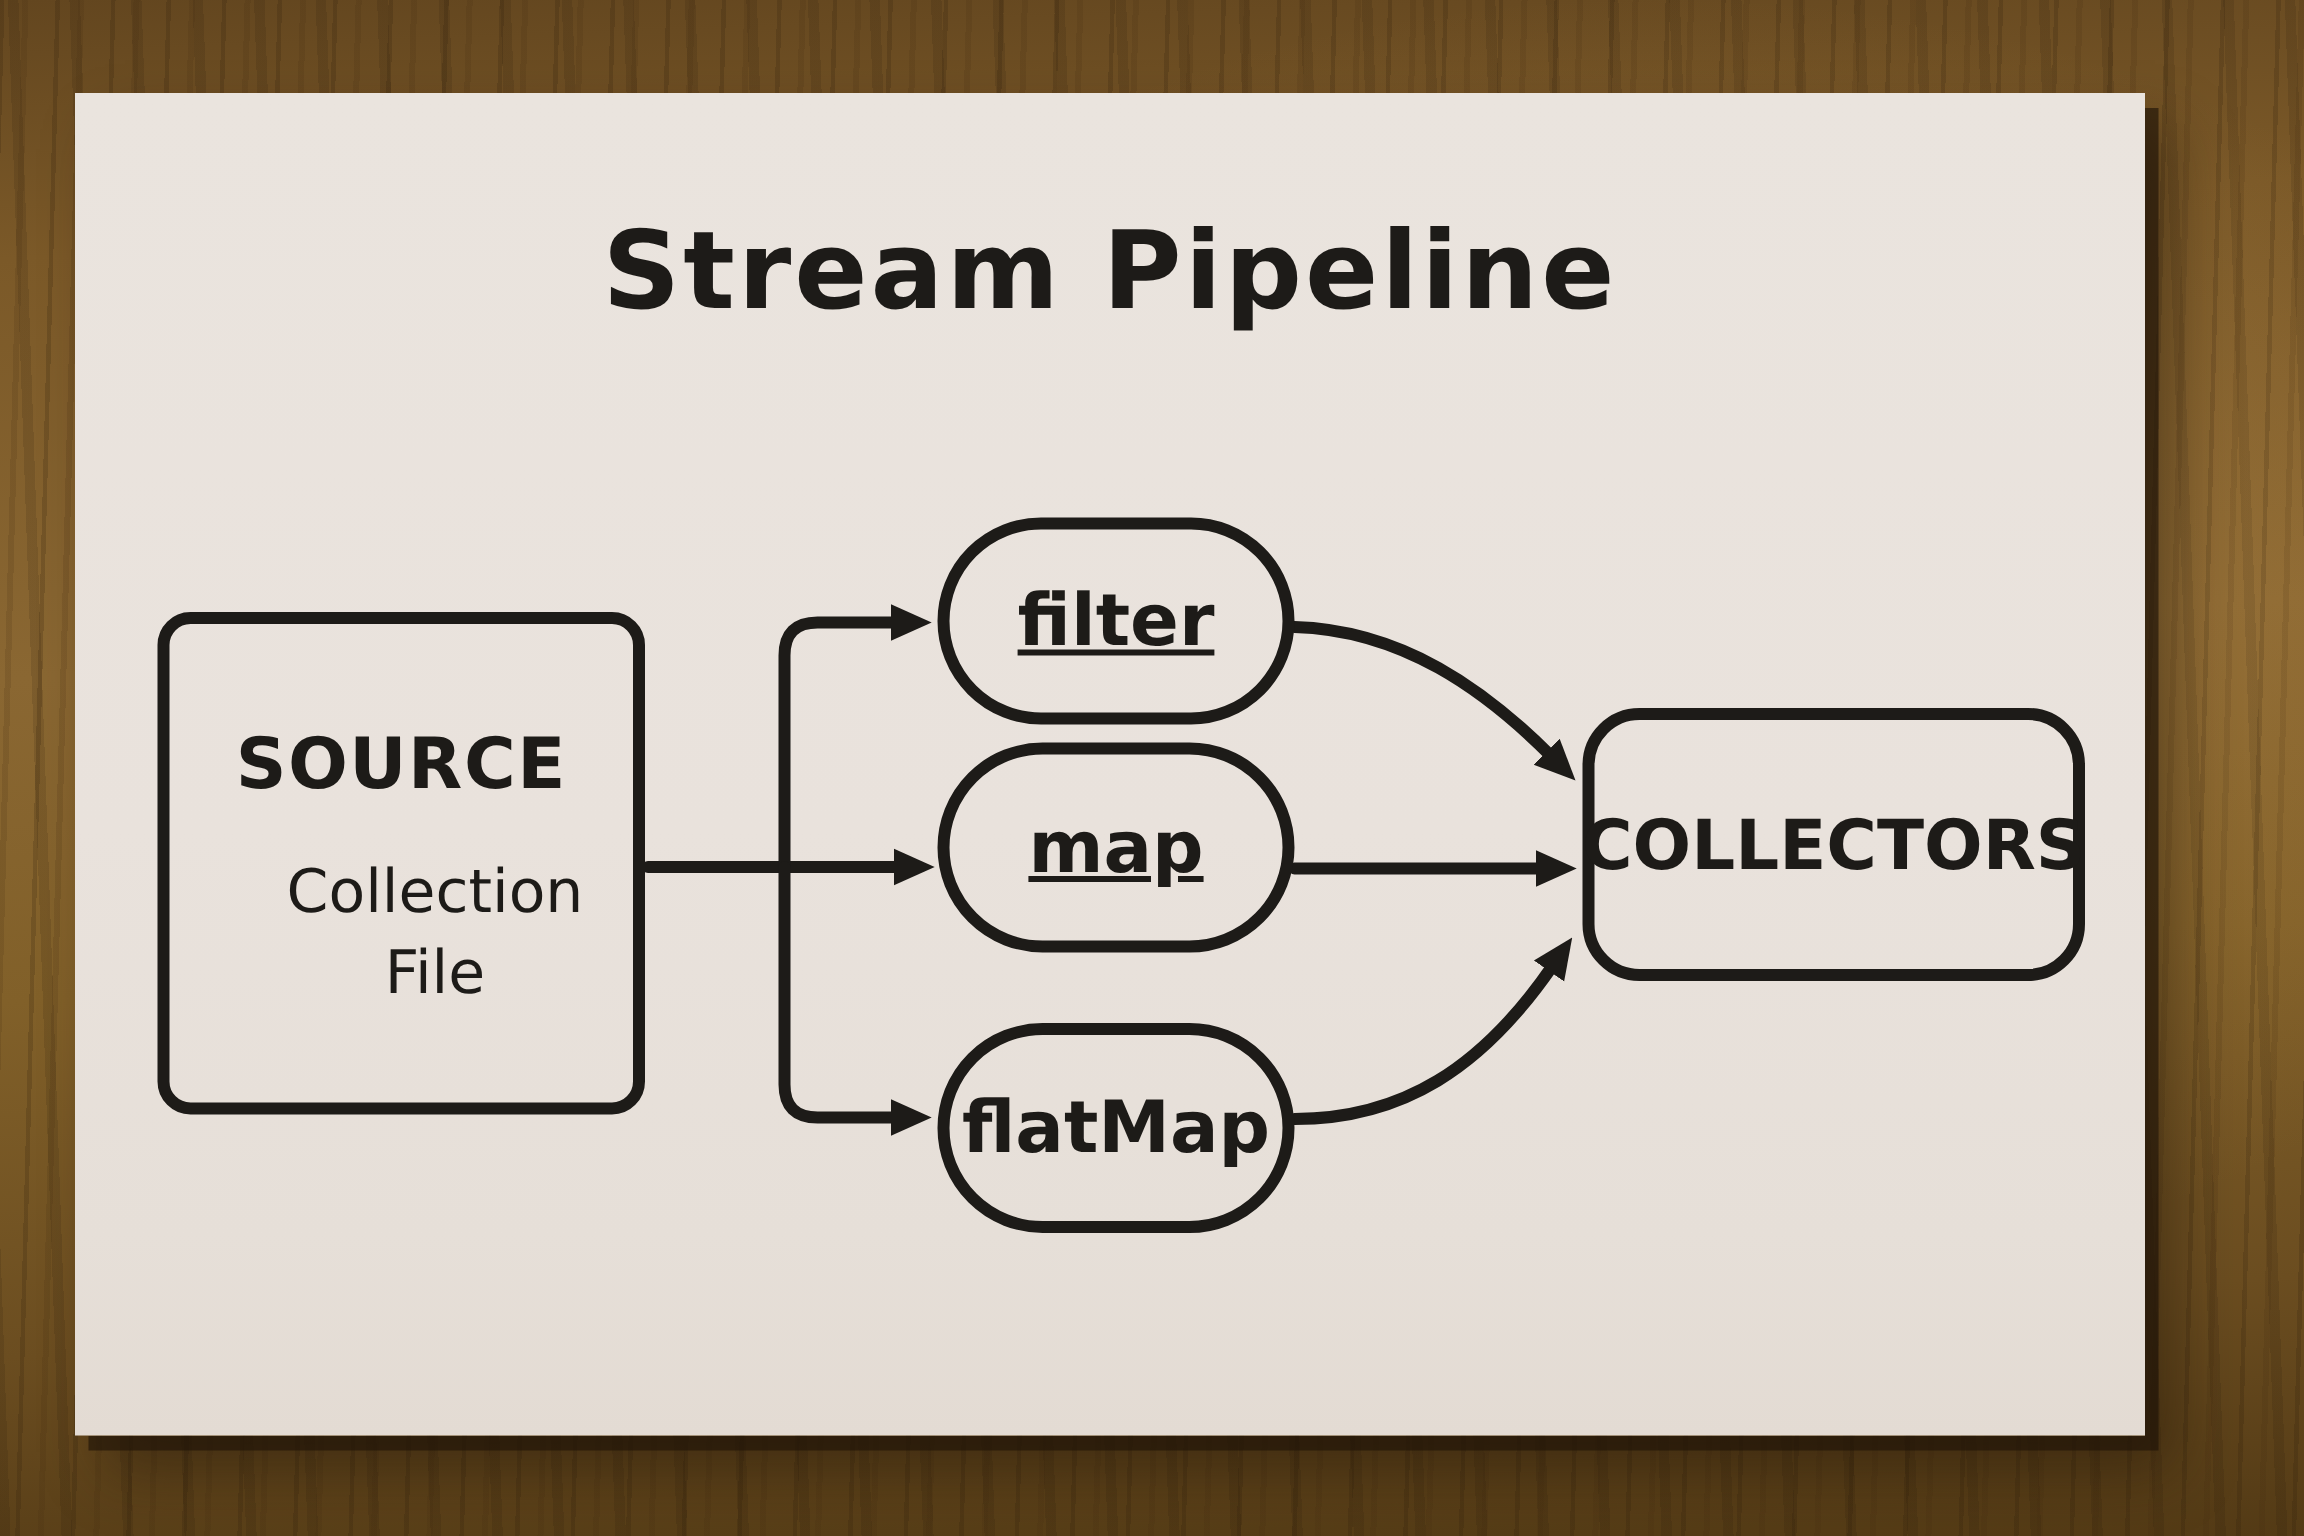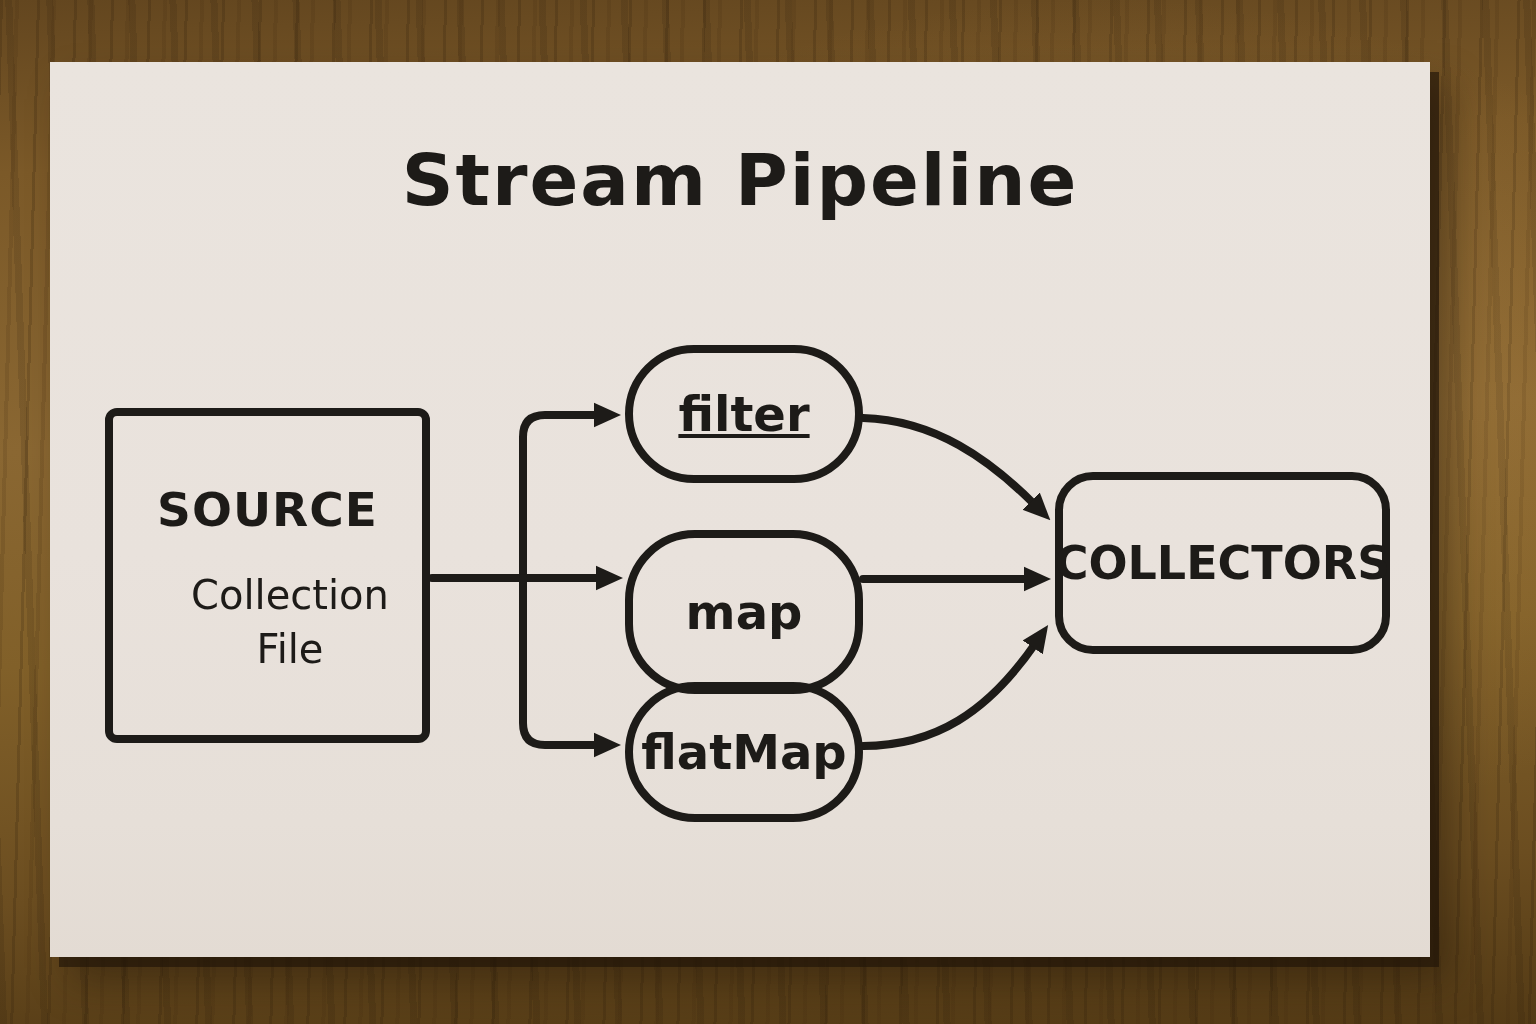--- a/index.html
+++ b/index.html
@@ -45,30 +45,30 @@
     position: absolute;
     border: 8px solid #1d1b18;
     background: transparent;
     color: #1d1b18;
     display: flex;
     flex-direction: column;
     align-items: center;
     justify-content: center;
   }
 
-  .node-source { left: 55px; top: 346px; width: 325px; height: 335px; border-radius: 12px; }
+  .node-source { left: 55px; top: 346px; width: 325px; height: 335px; border-radius: 22px; }
   .node-source .main-label { font-size: 47px; font-weight: bold; letter-spacing: 1px; margin-bottom: 24px; }
   .node-source .sub-label { font-size: 40px; font-weight: normal; line-height: 1.0; margin-top: 14px; margin-left: 45px; }
 
   .pill {
     left: 575px; width: 238px;
     font-size: 48px; font-weight: bold;
   }
   .node-filter  { top: 283px; height: 138px; border-radius: 69px; text-decoration: underline; }
-  .node-map     { top: 468px; height: 164px; border-radius: 70px; }
+  .node-map     { top: 433px; height: 140px; border-radius: 70px; text-decoration: underline; }
   .node-flatmap { top: 620px; height: 140px; border-radius: 70px; }
 
   .node-collectors {
     left: 1005px; top: 410px; width: 335px; height: 182px;
     border-radius: 38px;
     font-size: 46px; font-weight: bold; letter-spacing: 0px;
   }
 
   .edges-svg { position: absolute; left: 0; top: 0; width: 1380px; height: 895px; }
   .edge { stroke: #1d1b18; stroke-width: 8; fill: none; stroke-linecap: round; stroke-linejoin: round; }

